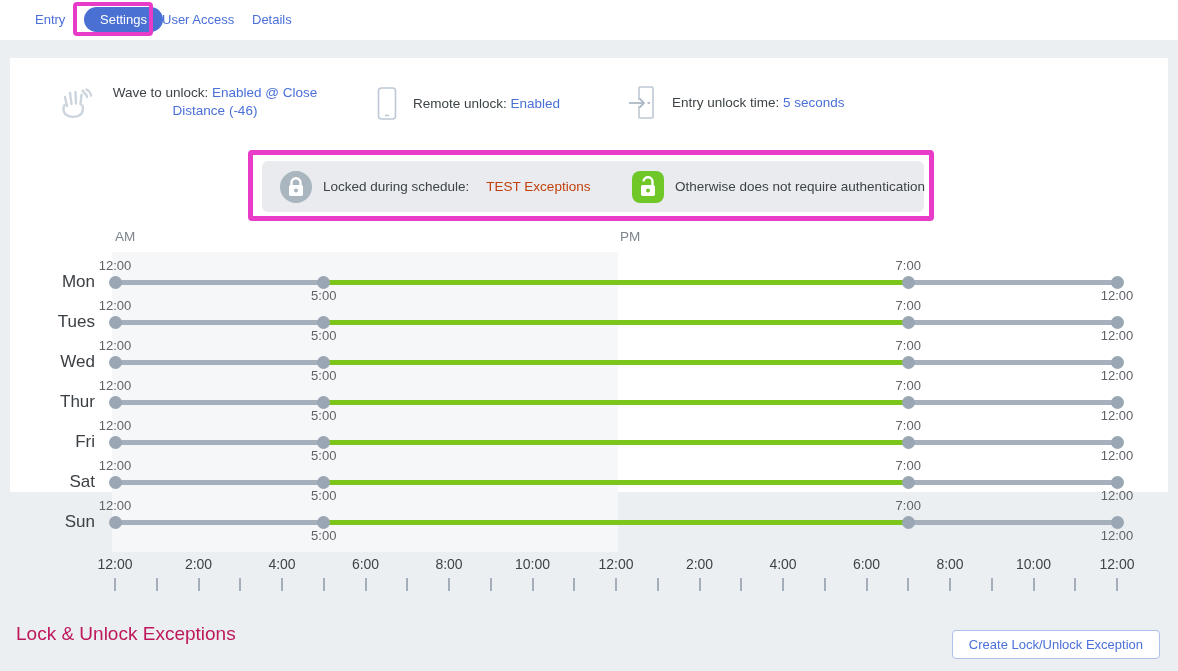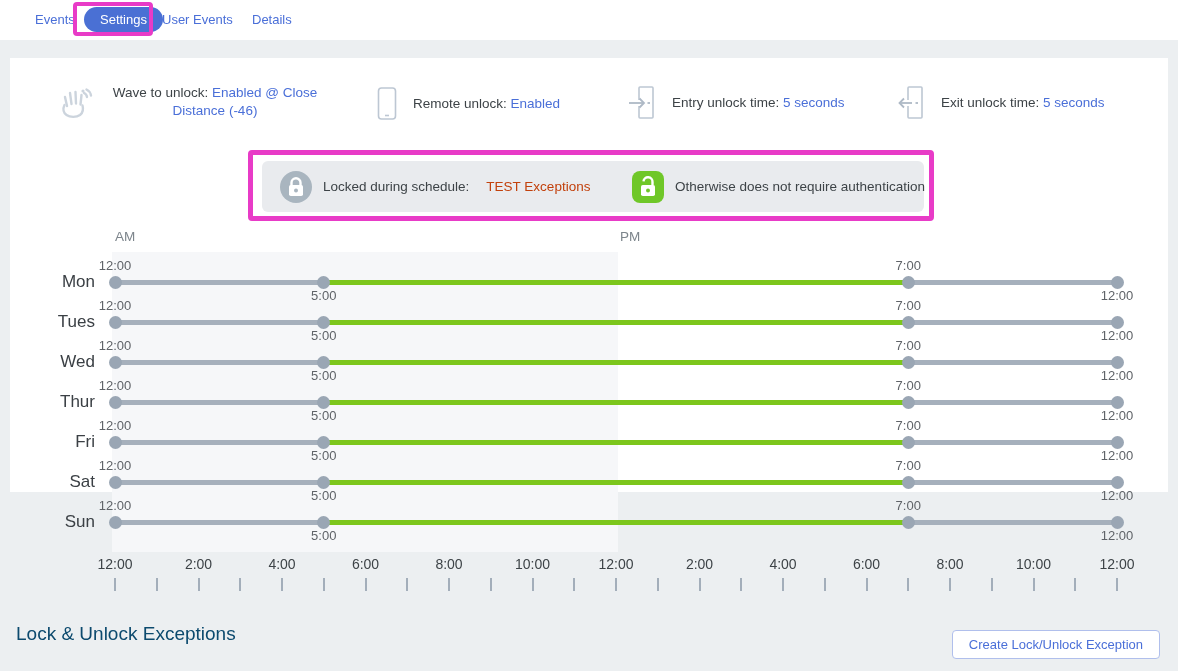--- a/index.html
+++ b/index.html
@@ -39,39 +39,39 @@
   .handle { position:absolute; top:14px; width:13px; height:13px; border-radius:50%; background:#9aa6b4; }
   .time-label { position:absolute; transform:translateX(-50%); font-size:13px; color:#5f6368; white-space:nowrap; }
   .tl-top { top:-4px; }
   .tl-bottom { top:26px; }
 
   .axis-label { position:absolute; top:415px; transform:translateX(-50%); font-size:14px; color:#3d4347; }
   .axis-tick { position:absolute; top:437px; width:2px; height:13px; background:#a3aeba; }
 
   
   .footer { position:absolute; left:0; top:612px; width:1178px; height:59px; background:#eceff1; }
-  .footer-heading { position:absolute; left:16px; top:11px; font-size:19px; color:#0c4a6e; }
+  .footer-heading { position:absolute; left:16px; top:11px; font-size:19px; color:#be185d; }
   .create-btn { position:absolute; right:18px; top:18px; height:29px; padding:0 16px; background:#ffffff;
                 border:1px solid #b0bfec; border-radius:4px; color:#4a6fd8; font-size:13px;
                 font-family:"Liberation Sans", sans-serif; cursor:pointer; }
 
   
   .annotation { position:absolute; border:4px solid #e83bc7; border-radius:4px; pointer-events:none; z-index:50; }
   .anno-tab    { left:73px;  top:2px;   width:80px;  height:34px; }
   .anno-banner { left:248px; top:150px; width:686px; height:71px; border-width:5px; }
 
   svg { display:block; }
 </style>
 </head>
 <body>
 
 <div class="tabs-row">
-  <span class="tab" style="left:35px">Events</span>
+  <span class="tab" style="left:35px">Entry</span>
   <span class="tab-pill">Settings</span>
-  <span class="tab" style="left:162px">User Events</span>
+  <span class="tab" style="left:162px">User Access</span>
   <span class="tab" style="left:252px">Details</span>
 </div>
 
 <div class="settings-bar">
 
   <div class="setting-item" style="left:48px; top:24px; gap:16px;">
     <span>
       <svg width="36" height="40" viewBox="0 0 36 40">
         <g stroke="#ccd4dd" stroke-width="2.4" stroke-linecap="round" fill="none">
           <path d="M9 24 L7 15"></path>
@@ -113,35 +113,20 @@
         <path d="M11.5 14.5 L16 19 L11.5 23.5" fill="none" stroke="#aeb9c6" stroke-width="1.8"></path>
         <line x1="19.5" y1="19" x2="22" y2="19" stroke="#aeb9c6" stroke-width="1.8"></line>
       </svg>
     </span>
     <div class="setting-text">
       <span>Entry unlock time:</span>
       <a>5 seconds</a>
     </div>
   </div>
 
-  <div class="setting-item" style="left:887px; top:26px; gap:14px;">
-    <span>
-      <svg width="30" height="38" viewBox="0 0 30 38">
-        <rect x="11" y="3" width="14" height="31" rx="1" fill="none" stroke="#bdc7d3" stroke-width="1.6"></rect>
-        <rect x="5" y="16" width="18" height="6" fill="#ffffff"></rect>
-        <line x1="15" y1="19" x2="3" y2="19" stroke="#aeb9c6" stroke-width="1.8"></line>
-        <path d="M7 14.5 L2.5 19 L7 23.5" fill="none" stroke="#aeb9c6" stroke-width="1.8"></path>
-        <line x1="18.5" y1="19" x2="21" y2="19" stroke="#aeb9c6" stroke-width="1.8"></line>
-      </svg>
-    </span>
-    <div class="setting-text">
-      <span>Exit unlock time:</span>
-      <a>5 seconds</a>
-    </div>
-  </div>
 </div>
 
 <div class="schedule-panel">
 
   <div class="banner">
     <div class="banner-group" style="left:18px">
       <span class="lock-badge gray">
         <svg width="32" height="32" viewBox="0 0 32 32">
           <path d="M11.5 15 v-3.2 a4.5 4.5 0 0 1 9 0 V15" fill="none" stroke="#ffffff" stroke-width="2.4"></path>
           <rect x="9" y="14" width="14" height="11" rx="1.8" fill="#ffffff"></rect>

